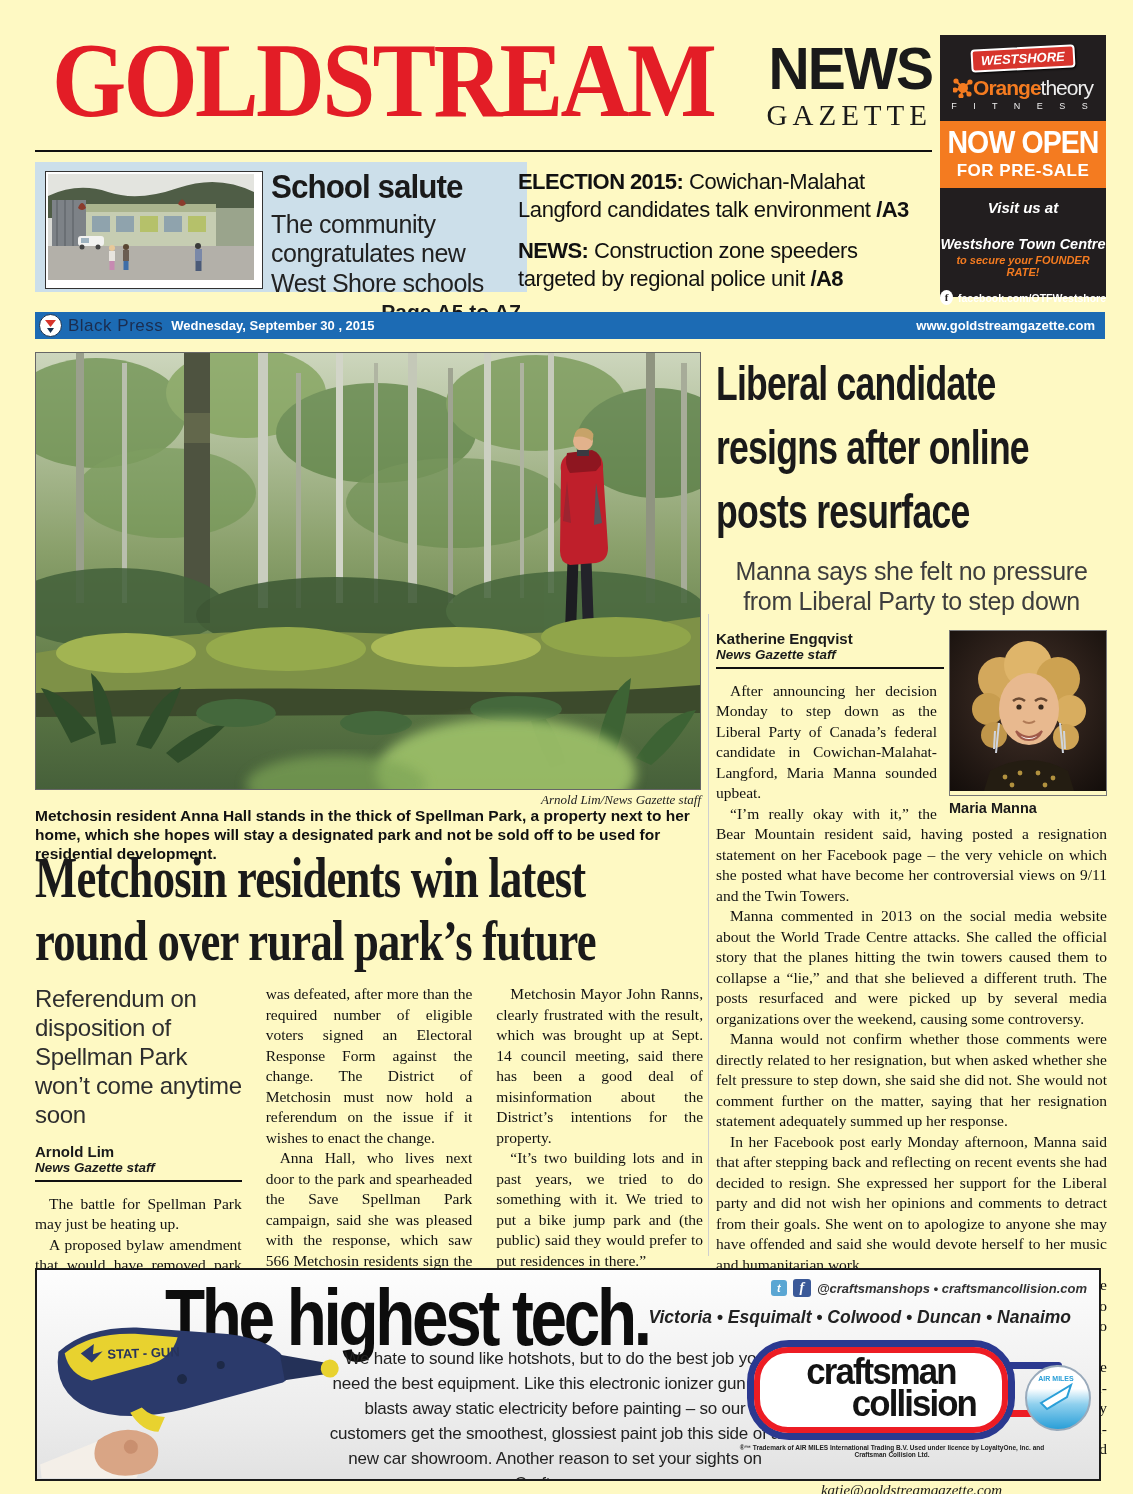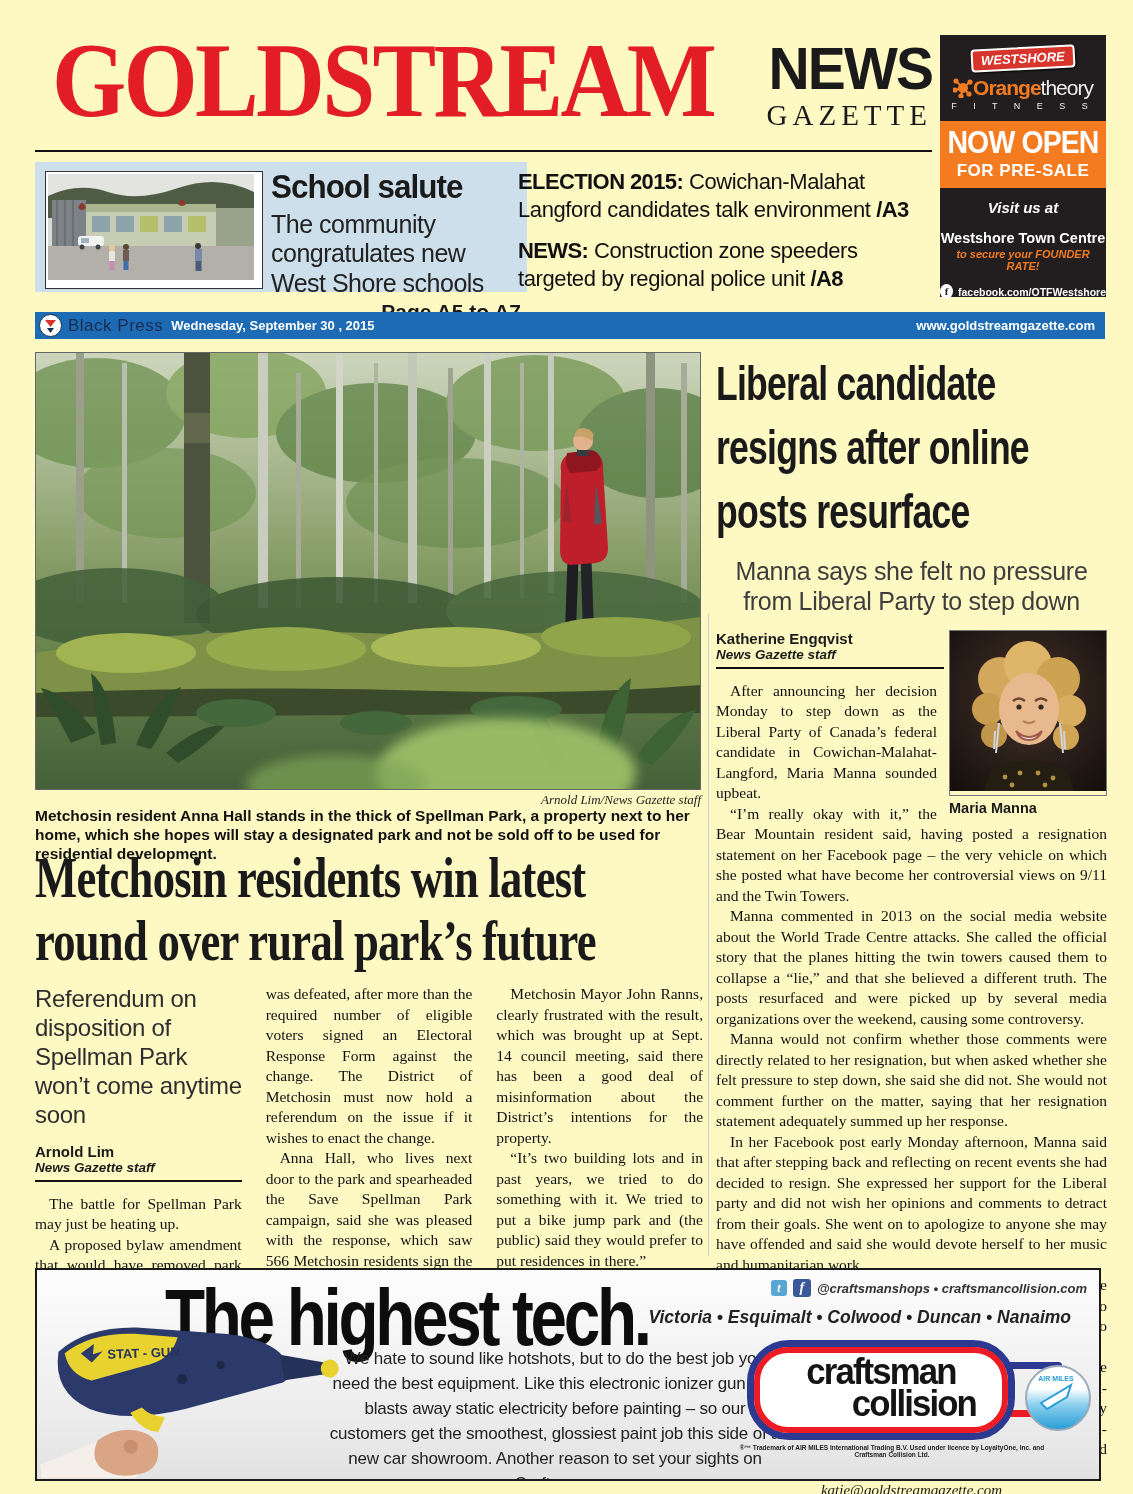--- a/index.html
+++ b/index.html
@@ -23,21 +23,21 @@
     transform:rotate(-3deg);box-shadow:1px 1px 2px #000;}
   .otf-brand{margin-top:6px;font-size:21px;letter-spacing:-1px;}
   .otf-brand .o1{color:#f47b20;font-weight:bold;}
   .otf-brand .o2{color:#eee;}
   .otf-fitness{font-size:9px;letter-spacing:7px;color:#eee;margin-top:1px;}
   .otf-band{margin-top:10px;background:#f47b20;padding:6px 0 7px;}
   .otf-now{font-weight:bold;font-size:31px;letter-spacing:-1px;line-height:1;
     transform:scaleX(.92);transform-origin:center;}
   .otf-pre{font-weight:bold;font-size:17px;margin-top:3px;letter-spacing:.5px;}
   .otf-visit{margin-top:11px;font-weight:bold;font-size:15px;font-style:italic;}
-  .otf-loc{font-weight:bold;font-size:14.5px;margin-top:14px;}
+  .otf-loc{font-weight:bold;font-style:italic;font-size:14.5px;margin-top:20px;}
   .otf-founder{color:#f47b20;font-style:italic;font-weight:bold;font-size:11px;margin-top:2px;}
   .otf-fb{margin-top:12px;font-size:10.5px;font-weight:bold;display:flex;align-items:center;
     justify-content:center;gap:5px;}
   .fb-circle{width:15px;height:15px;border-radius:50%;background:#fff;color:#221e1f;
     font-weight:bold;font-size:11px;line-height:15px;font-family:"Liberation Serif",serif;}
   
   .teaser{position:absolute;left:35px;top:162px;width:492px;height:130px;background:#ccdfea;}
   .teaser-photo{position:absolute;left:10px;top:9px;width:212px;height:112px;background:#fff;
     border:1px solid #333;padding:2px;}
   .teaser-photo svg{display:block;}

